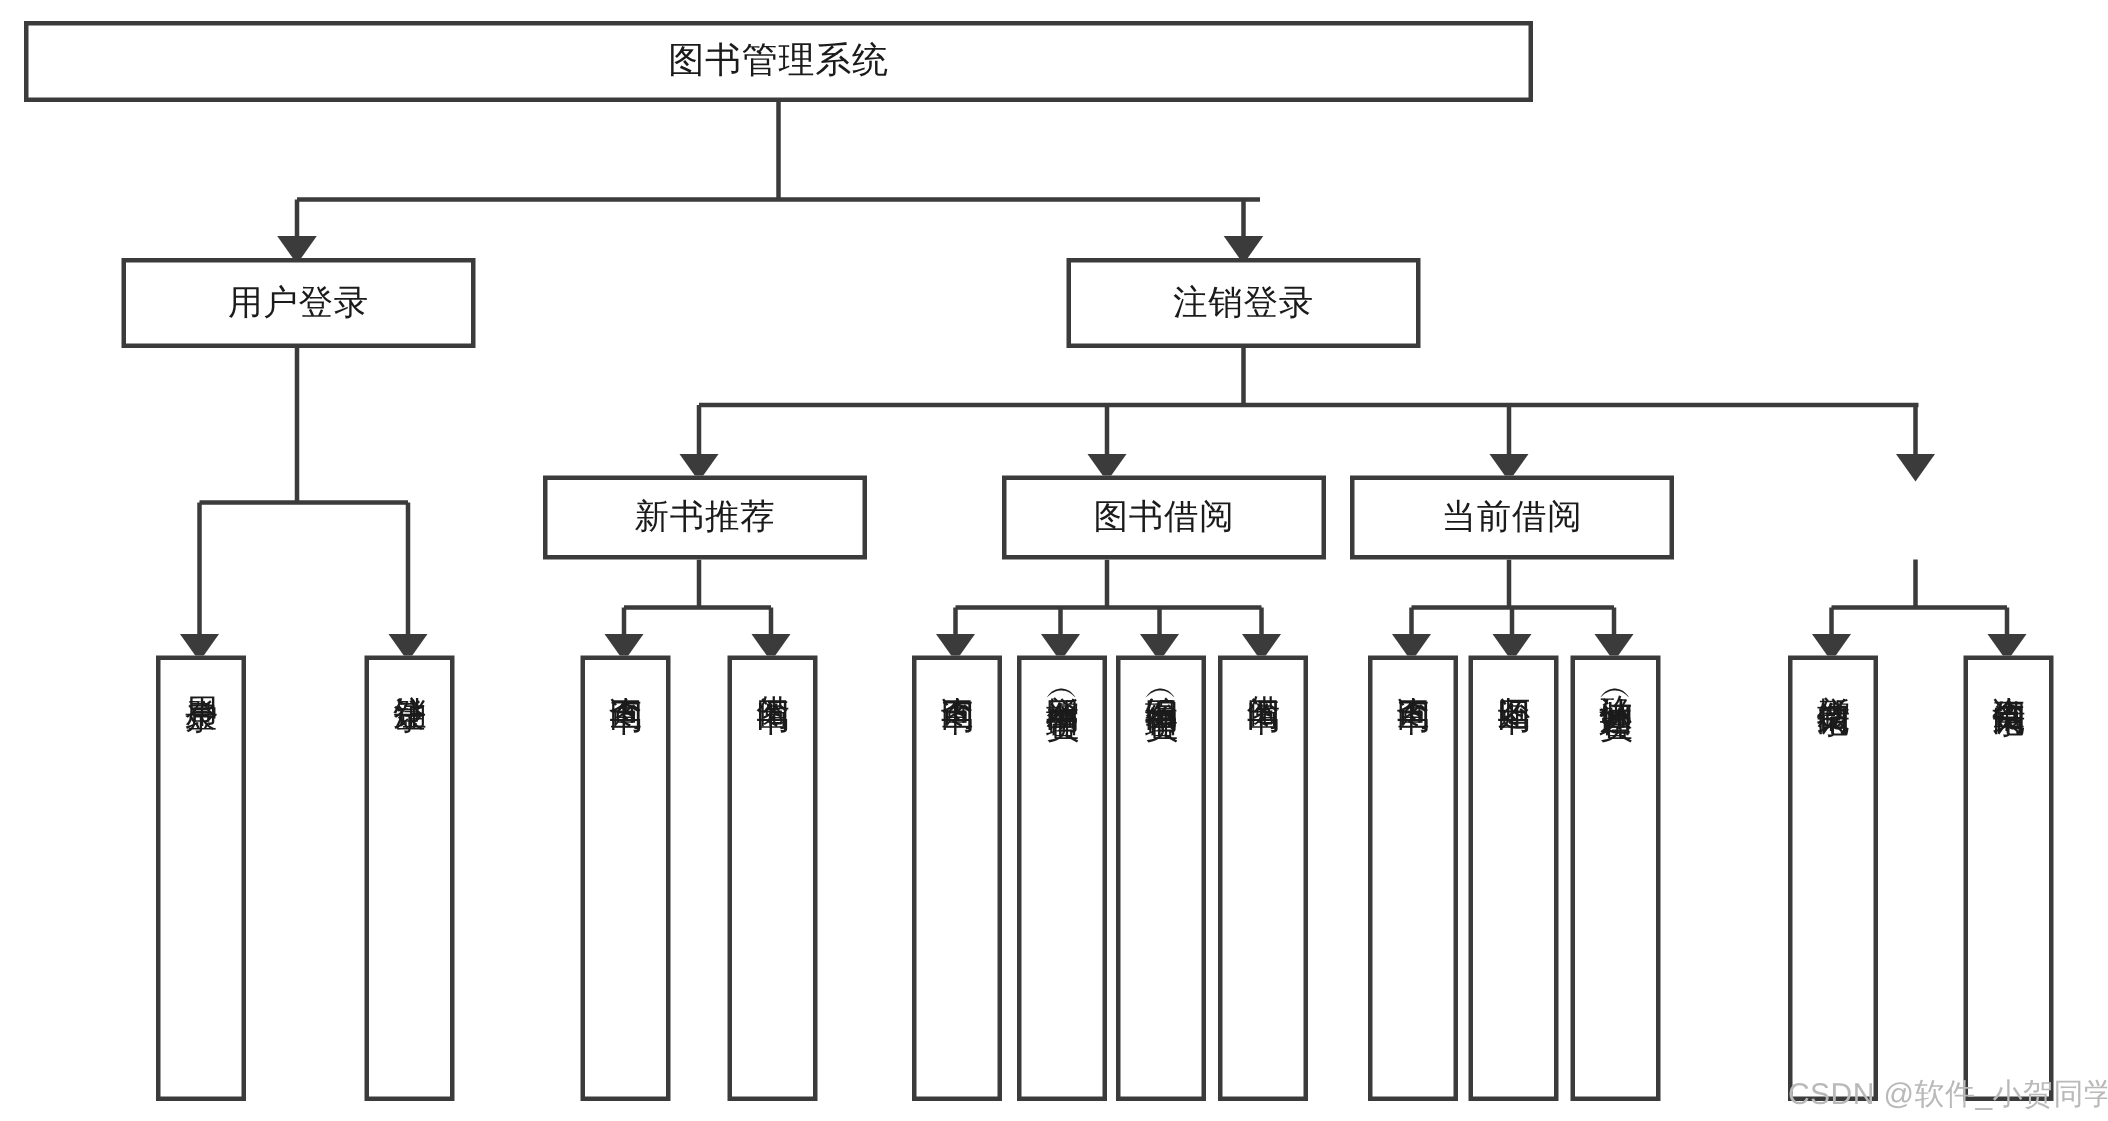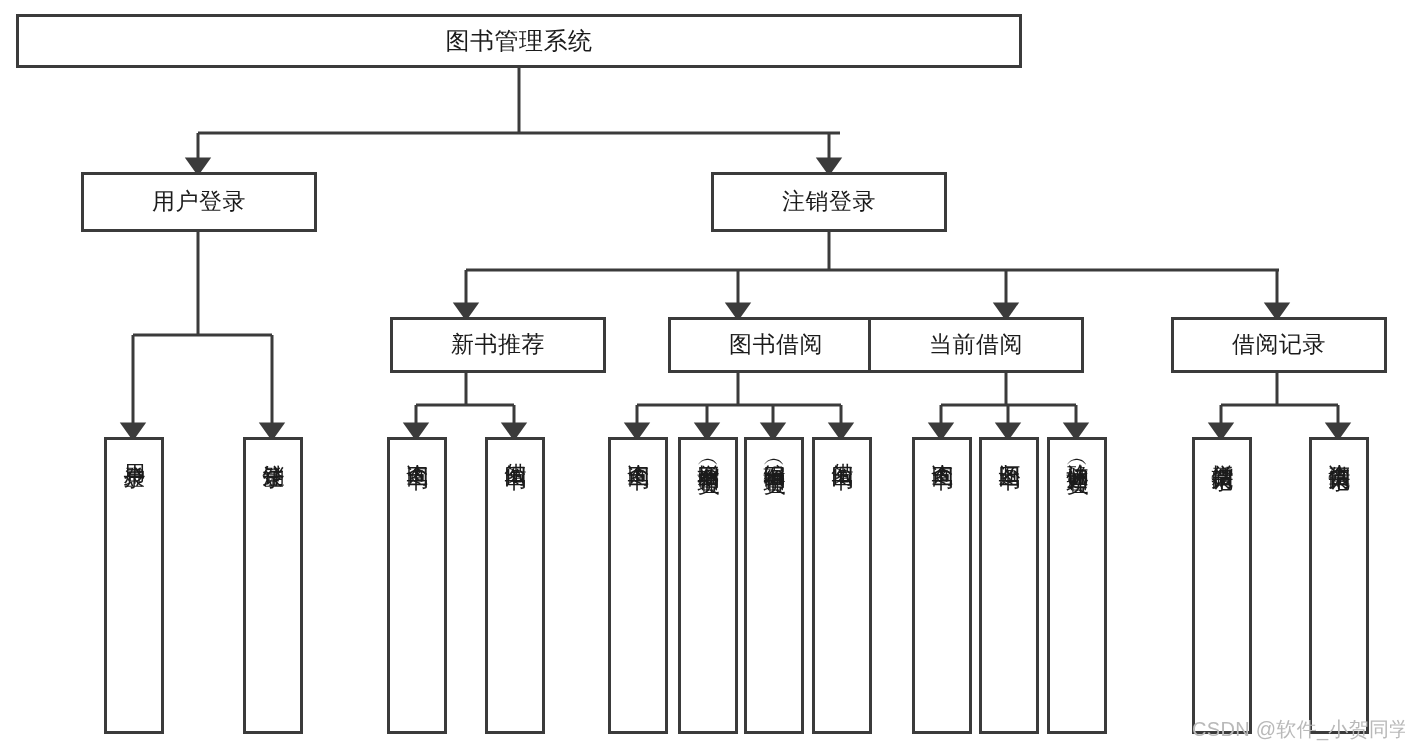--- a/index.html
+++ b/index.html
@@ -129,31 +129,28 @@
     <span class="label">图书管理系统</span>
   </div>
 
   <div class="node" style="left:81px; top:172px; width:236px; height:60px;">
     <span class="label">用户登录</span>
   </div>
   <div class="node" style="left:711px; top:172px; width:236px; height:60px;">
     <span class="label">注销登录</span>
   </div>
 
-  <div class="node" style="left:362px; top:317px; width:216px; height:56px;margin-left:28px;">
+  <div class="node" style="left:362px; top:317px; width:216px; height:56px;">
     <span class="label">新书推荐</span>
   </div>
   <div class="node" style="left:668px; top:317px; width:216px; height:56px;">
     <span class="label">图书借阅</span>
   </div>
-  <div class="node" style="left:868px; top:317px; width:216px; height:56px;">
+  <div class="node" style="left:900px; top:317px; width:216px; height:56px;">
     <span class="label">当前借阅</span>
-  </div>
-  <div class="node" style="left:1171px; top:317px; width:216px; height:56px;">
-    <span class="label">借阅记录</span>
   </div>
 
   <div class="node leaf" style="left:104px; top:437px; width:60px; height:297px;">
     <span class="label">用户登录</span>
   </div>
   <div class="node leaf" style="left:243px; top:437px; width:60px; height:297px;">
     <span class="label">注销登录</span>
   </div>
 
   <div class="node leaf" style="left:387px; top:437px; width:60px; height:297px;">

